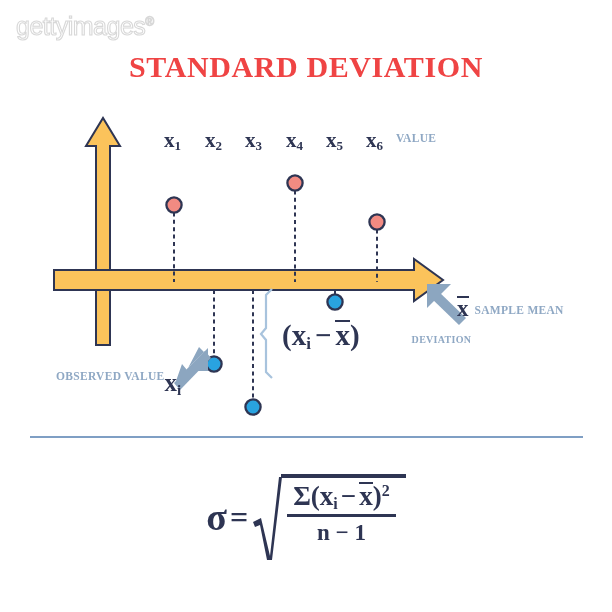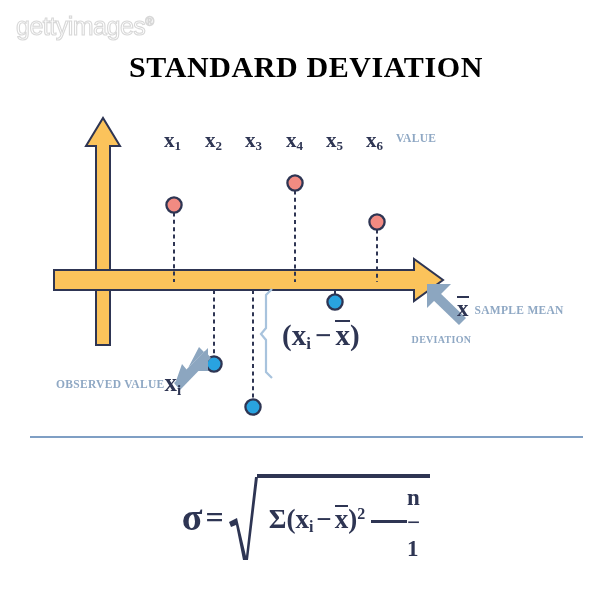--- a/index.html
+++ b/index.html
@@ -39,21 +39,21 @@
   #title {
     position: absolute;
     left: 0;
     top: 50px;
     width: 612px;
     text-align: center;
     font-family: "Liberation Serif", serif;
     font-weight: bold;
     font-size: 30px;
     letter-spacing: 0.6px;
-    color: #000000;
+    color: #ef4444;
   }
 
   
   #diagram {
     position: absolute;
     left: 0;
     top: 0;
     width: 612px;
     height: 612px;
   }
@@ -125,21 +125,21 @@
     margin-left: 16px;
     position: relative;
     top: -2px;
   }
 
   #observed-group {
     position: absolute;
     left: 56px;
     top: 362px;
     display: flex;
-    align-items: flex-end;
+    align-items: center;
     white-space: nowrap;
   }
   #observed-word {
     font-family: "Liberation Serif", serif;
     font-weight: bold;
     font-size: 11.5px;
     letter-spacing: 0.3px;
     color: #8fa8c4;
   }
   #observed-expr {
@@ -219,21 +219,21 @@
     position: relative;
     width: 30px;
   }
   .radical-body {
     border-top: 4px solid #2e3553;
     padding: 4px 10px 0 6px;
     margin-left: -1px;
   }
   .frac {
     display: flex;
-    flex-direction: row;
+    flex-direction: column;
     align-items: center;
   }
   .frac-num {
     font-size: 27px;
     padding: 0 6px 3px 6px;
     line-height: 1.08;
     white-space: nowrap;
   }
   .frac-num .sub {
     font-size: 16px;

